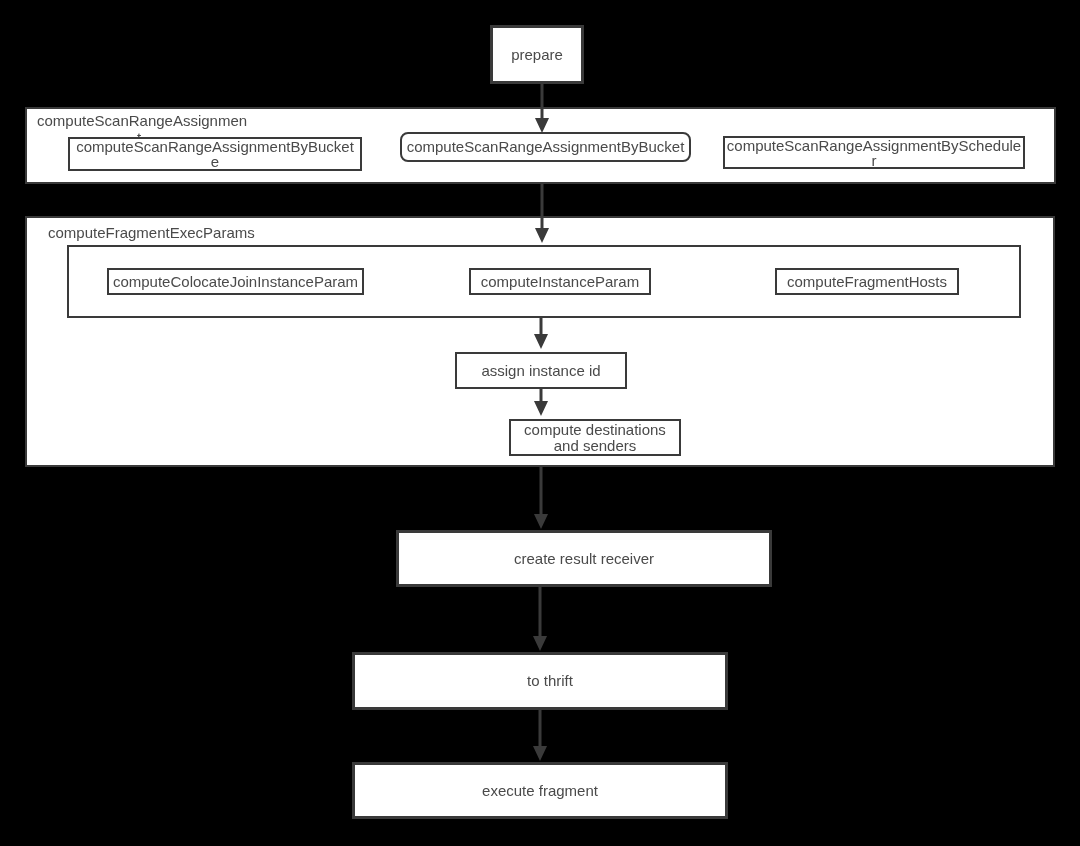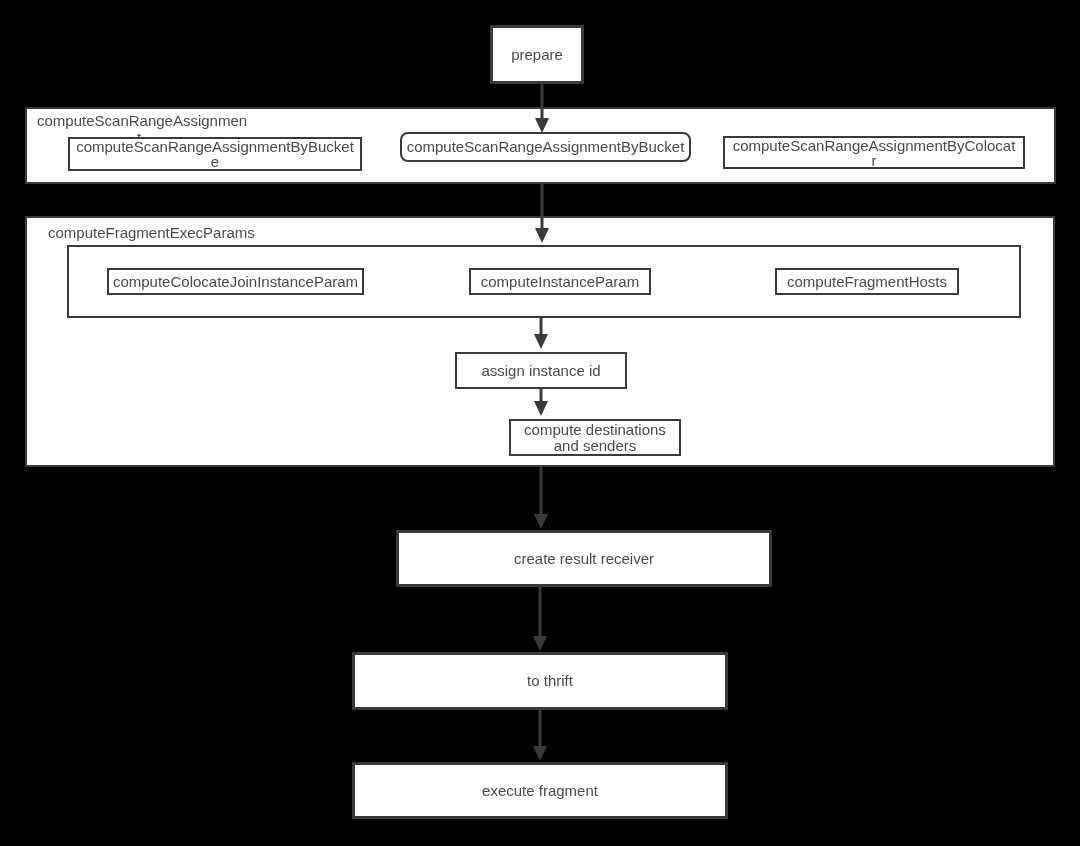--- a/index.html
+++ b/index.html
@@ -52,21 +52,21 @@
 <body>
 
 <div class="node thick" style="left:490px;top:25px;width:94px;height:59px;">prepare</div>
 
 <div class="group" style="left:25px;top:107px;width:1031px;height:77px;">
   <div class="group-label" style="left:10px;top:3px;width:204px;">computeScanRangeAssignmen
 t</div>
   <div class="node" style="left:41px;top:28px;width:294px;height:34px;line-height:15px;">computeScanRangeAssignmentByBucket
 e</div>
   <div class="node" style="left:373px;top:23px;width:291px;height:30px;border-radius:8px;">computeScanRangeAssignmentByBucket</div>
-  <div class="node" style="left:696px;top:27px;width:302px;height:33px;line-height:15px;">computeScanRangeAssignmentByColocat
+  <div class="node" style="left:696px;top:27px;width:302px;height:33px;line-height:15px;">computeScanRangeAssignmentBySchedule
 r</div>
 </div>
 
 <div class="group" style="left:25px;top:216px;width:1030px;height:251px;">
   <div class="group-label single" style="left:21px;top:6px;">computeFragmentExecParams</div>
 
   <div class="group" style="left:40px;top:27px;width:954px;height:73px;padding-left:37px;">
     <div class="node" style="left:38px;top:21px;width:257px;height:27px;">computeColocateJoinInstanceParam</div>
     <div class="node" style="left:400px;top:21px;width:182px;height:27px;">computeInstanceParam</div>
     <div class="node" style="left:706px;top:21px;width:184px;height:27px;">computeFragmentHosts</div>

